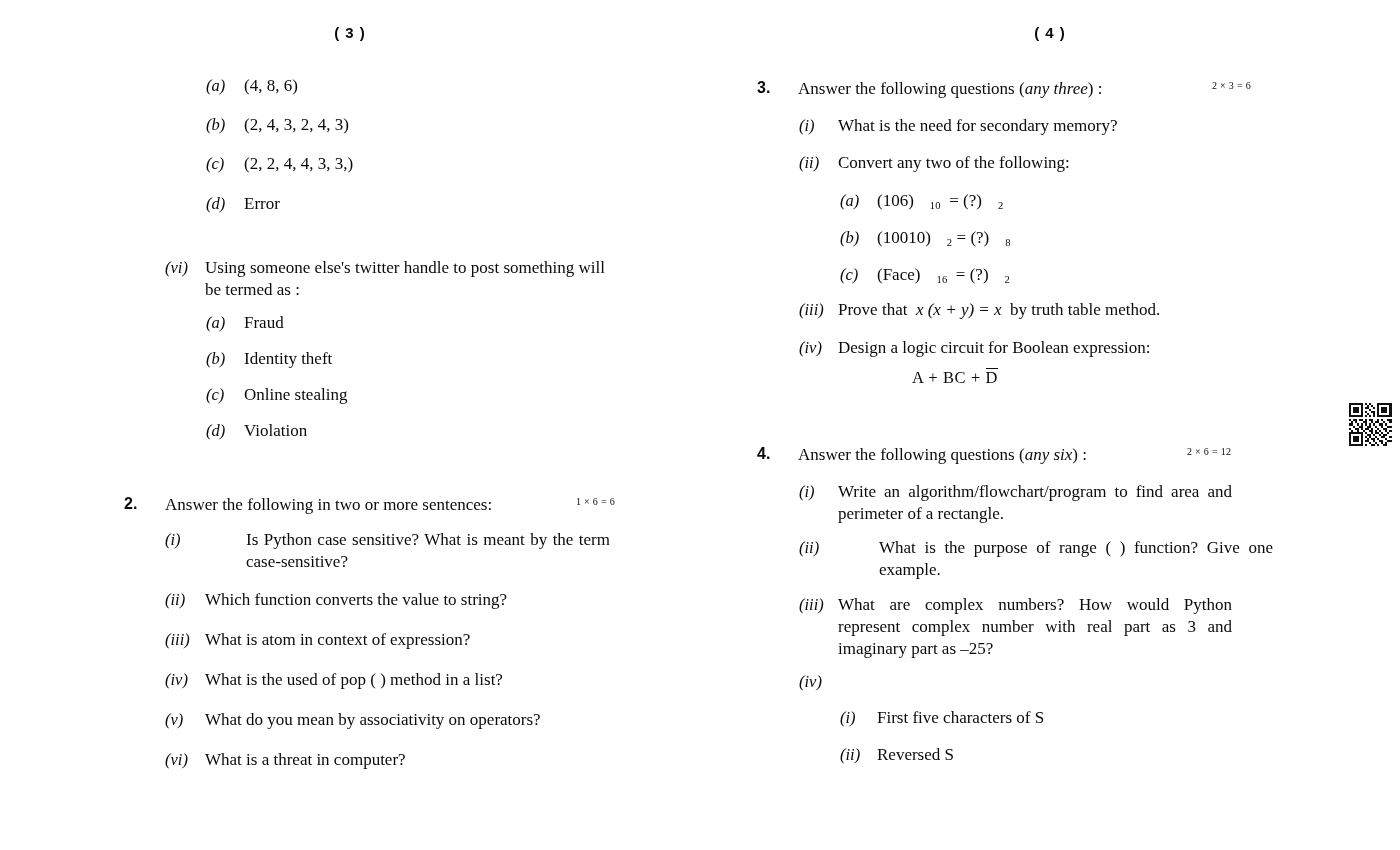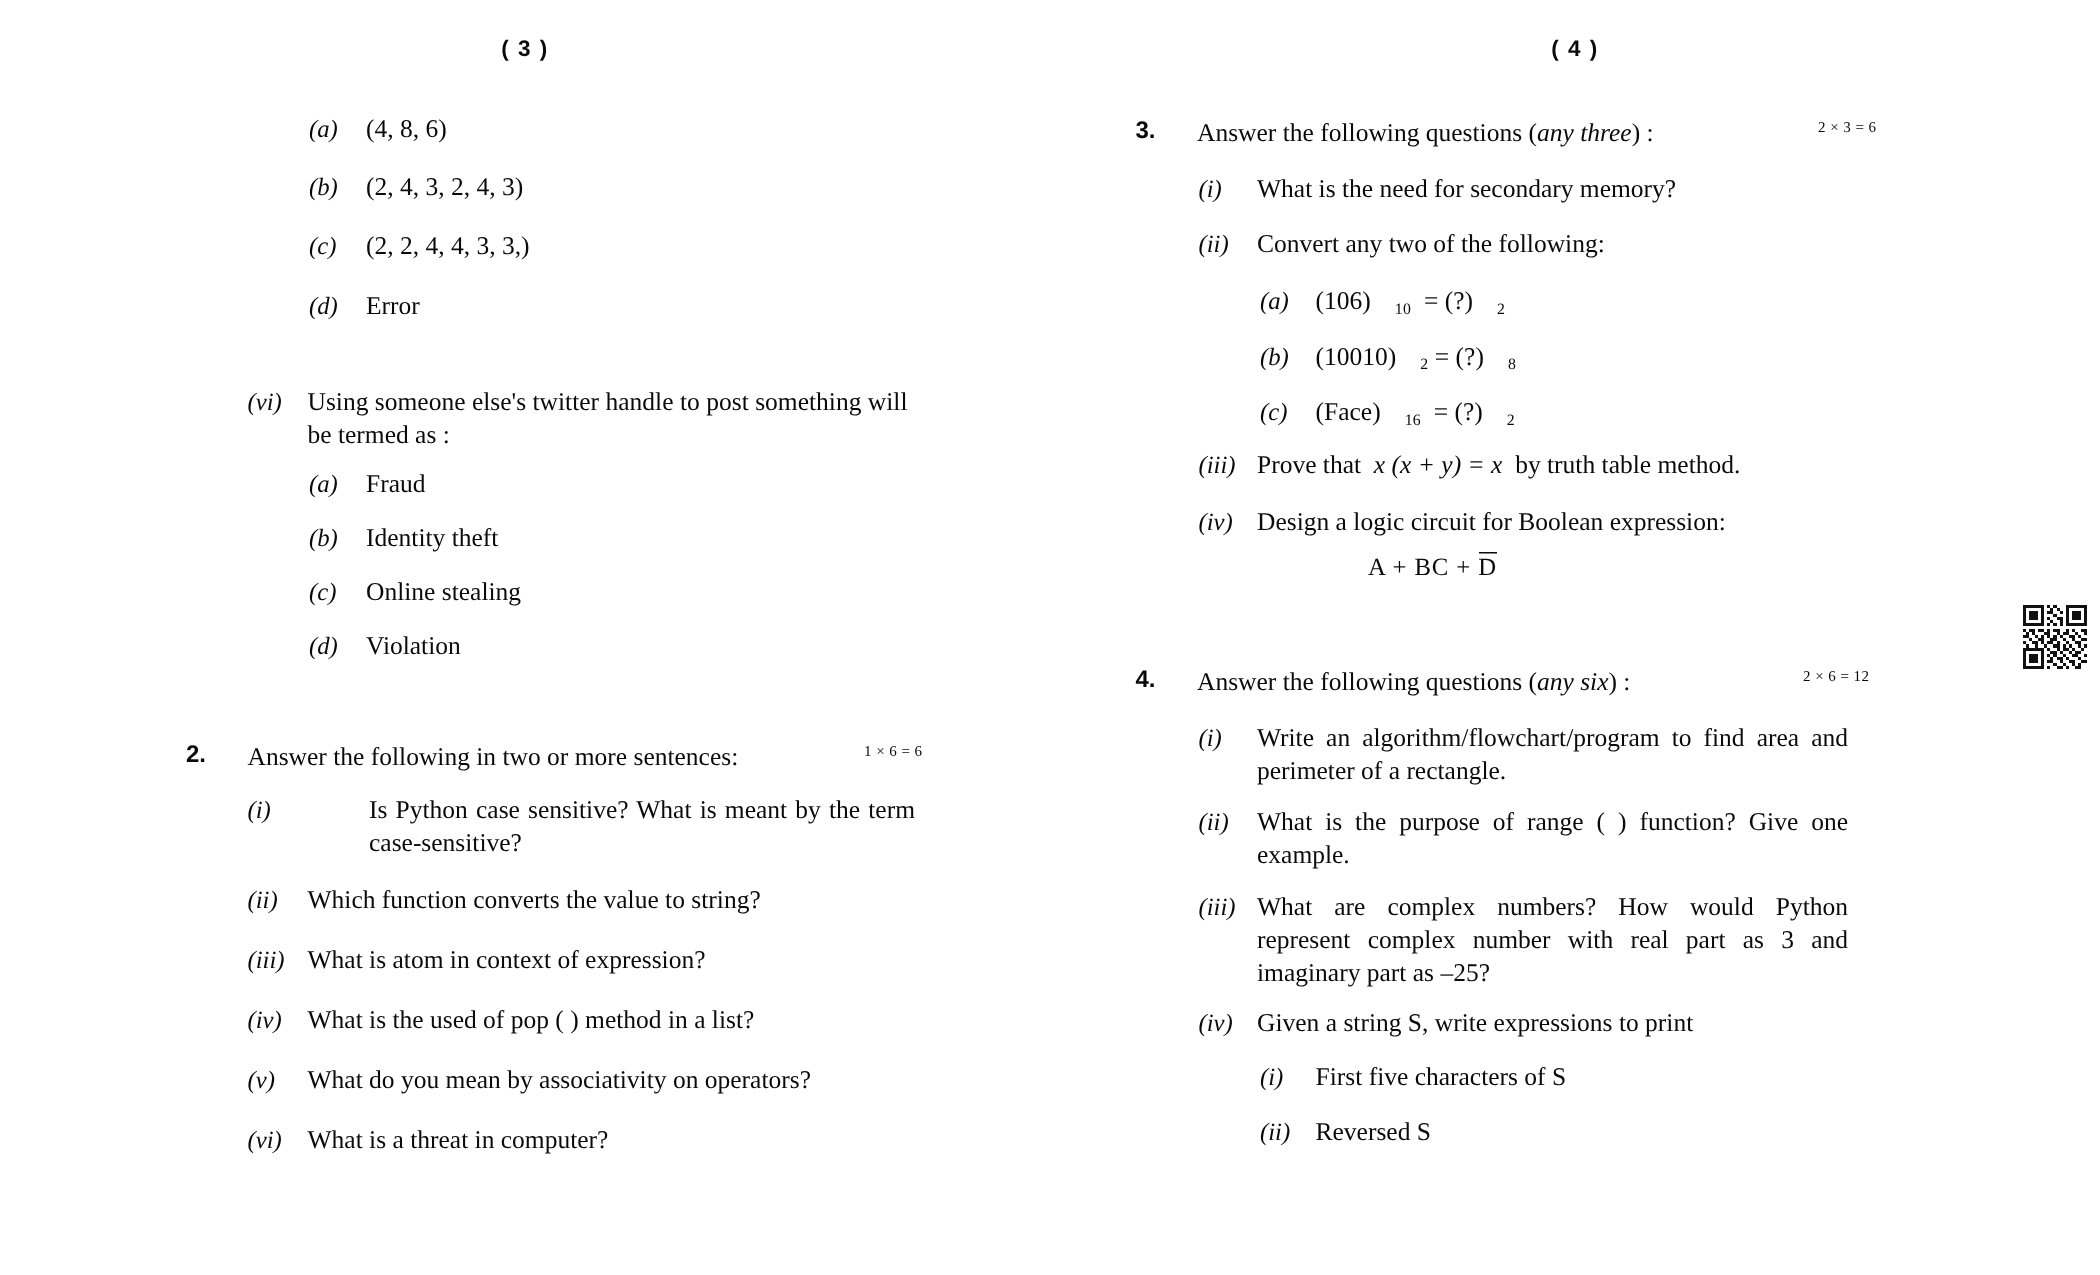--- a/index.html
+++ b/index.html
@@ -223,37 +223,36 @@
     <div class="row" style="left:99px; top:337px; width:560px;">
       <span class="marker rom" style="width:39px;">(iv)</span>
       <span class="body-text">Design a logic circuit for Boolean expression:</span>
     </div>
     <div class="expr" style="left:212px; top:368px;text-align:center;"><span>A + BC + </span><span class="ovl">D</span></div>
 
     <div class="row" style="left:57px; top:444px; width:560px;">
       <span class="marker num" style="width:41px;">4.</span>
       <span class="body-text"><span>Answer the following questions (</span><span class="it">any six</span><span>) :</span></span>
     </div>
-    <div class="marks" style="left:502px; top:446px;">2 × 6 = 12</div>
+    <div class="marks" style="left:487px; top:446px;">2 × 6 = 12</div>
 
     <div class="row" style="left:99px; top:481px; width:540px;">
       <span class="marker rom" style="width:39px;">(i)</span>
       <span class="body-text just" style="width:394px;">Write an algorithm/flowchart/program to find area and perimeter of a rectangle.</span>
     </div>
     <div class="row" style="left:99px; top:537px; width:540px;">
       <span class="marker rom" style="width:39px;">(ii)</span>
-      <span class="body-text just" style="width:394px;">What is the purpose of range ( ) function? Give one example.</span>
+      <span class="body-text just" style="width:394px;margin-left:41px;">What is the purpose of range ( ) function? Give one example.</span>
     </div>
     <div class="row" style="left:99px; top:594px; width:540px;">
       <span class="marker rom" style="width:39px;">(iii)</span>
       <span class="body-text just" style="width:394px;">What are complex numbers? How would Python represent complex number with real part as 3 and imaginary part as –25?</span>
     </div>
     <div class="row" style="left:99px; top:671px; width:540px;">
       <span class="marker rom" style="width:39px;">(iv)</span>
-      <span class="body-text" style="width:394px;">Given a string S, write expressions to print</span>
     </div>
 
     <div class="row" style="left:140px; top:707px; width:450px;">
       <span class="marker rom" style="width:37px;">(i)</span>
       <span class="body-text">First five characters of S</span>
     </div>
     <div class="row" style="left:140px; top:744px; width:450px;">
       <span class="marker rom" style="width:37px;">(ii)</span>
       <span class="body-text">Reversed S</span>
     </div>

